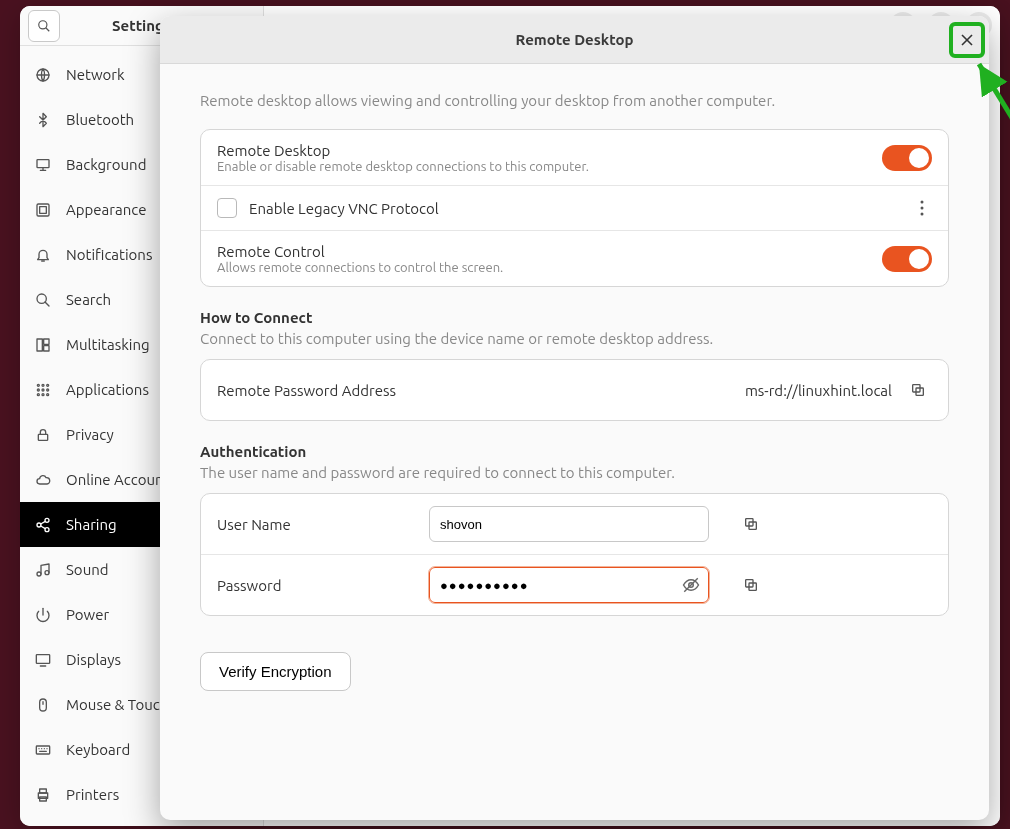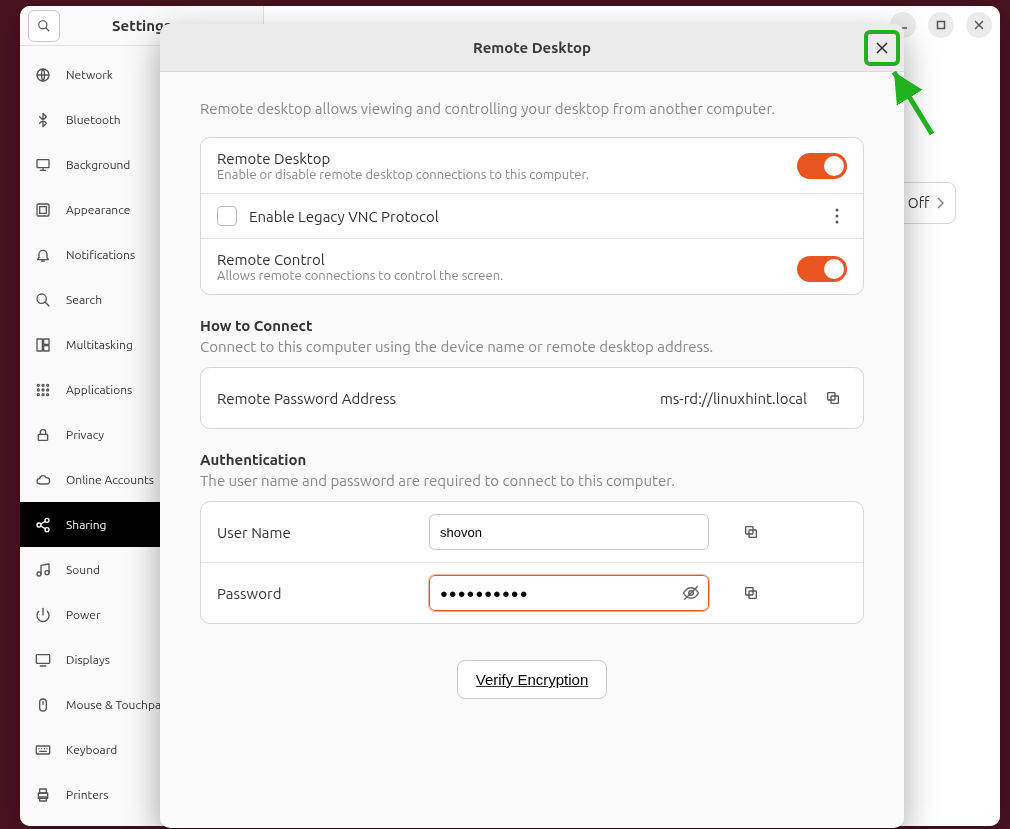--- a/index.html
+++ b/index.html
@@ -61,21 +61,21 @@
   gap: 14px;
   color: #333;
   cursor: pointer;
 }
 .sidebar-item.active {
   background: #000000;
   color: #fff;
 }
 .sidebar-item .icon { width: 18px; display: flex; align-items: center; justify-content: center; color: #555;}
 .sidebar-item.active .icon { color: #fff;}
-.sidebar-item .label { font-size: 12px; }
+.sidebar-item .label { font-size: 15px; }
 .main-area { flex:1; position: relative; background: #fff; }
 .window-controls {
   position: absolute;
   top: 6px; right: 8px;
   display: flex; gap: 12px;
 }
 .win-btn {
   width: 26px; height: 26px; border-radius: 50%;
   background: #ebebeb;
   display: flex; align-items: center; justify-content: center;
@@ -96,22 +96,22 @@
   border-radius: 8px;
   background:#fff;
   display:flex; align-items:center; justify-content:flex-end;
   padding: 0 10px;
   color:#333;
   gap:8px;
 }
 
 .dialog {
   position: absolute;
-  left: 160px; top: 24px;
-  width: 744px;
+  left: 160px; top: 16px;
+  width: 829px;
   height: 804px;
   background: #fafafa;
   border-radius: 10px;
   box-shadow: 0 12px 34px rgba(0,0,0,.35);
   display:flex; flex-direction:column;
 }
 .dialog-header {
   height: 48px;
   background: #ebebeb;
   border-bottom: 1px solid #d9d9d9;
@@ -147,21 +147,21 @@
 .desc { color:#888; font-size: 15px; margin-bottom: 18px; line-height:1.4;}
 .card {
   border:1px solid #d6d6d6; border-radius:10px; background:#fff;
   margin-bottom: 22px;
 }
 .card-row {
   padding: 12px 16px;
   display:flex; align-items:center;
   border-bottom: 1px solid #e6e6e6;
 }
-.card-row:last-child { border-bottom:none;align-items:flex-end;}
+.card-row:last-child { border-bottom:none;}
 .row-left { flex:1; }
 .row-title { font-size: 15px; color:#323232;}
 .row-sub { font-size: 13px; color:#888; margin-top:0;}
 .toggle {
   width:50px; height:26px; border-radius:13px;
   background:#e95420; position:relative; cursor:pointer;
 }
 .toggle::after {
   content:""; position:absolute; right:3px; top:3px;
   width:20px; height:20px; background:#fff; border-radius:50%;
@@ -194,21 +194,21 @@
   flex:1; max-width:280px; height:36px;
   border:1px solid #c8c8c8; border-radius:6px;
   padding: 0 10px; font-size:13px; background:#fff;
 }
 .text-input.focused {
   border:1px solid #e95420; outline:1px solid #f3b49a;
 }
 .pw-wrap { position:relative; flex:1; max-width:280px; }
 .pw-wrap .text-input { width:100%; padding-right:34px; letter-spacing:1px;}
 .eye-btn { position:absolute; right:6px; top:6px; width:24px; height:24px; cursor:pointer; color:#666; display:flex;align-items:center;justify-content:center;}
-.verify-row { display:flex; justify-content:center; padding: 14px 0 0 0; text-decoration: underline;}
+.verify-row { display:flex; justify-content:flex-start; padding: 14px 0 0 0;}
 .verify-btn {
   border:1px solid #c8c8c8; border-radius:8px; background:#fff;
   padding: 10px 18px; font-size:15px; cursor:pointer;
 }
 svg { display:block; }
 </style>
 </head>
 <body>
 
 <div class="settings-window">

